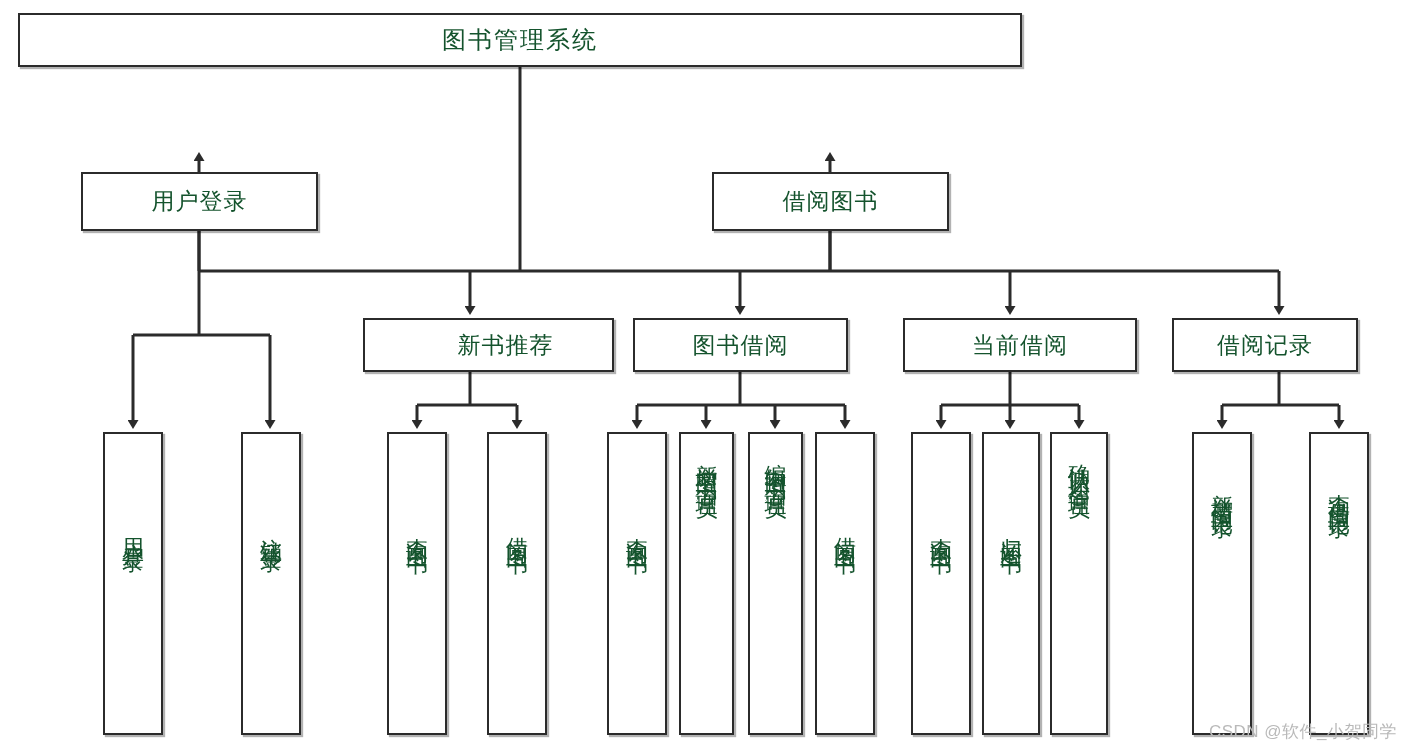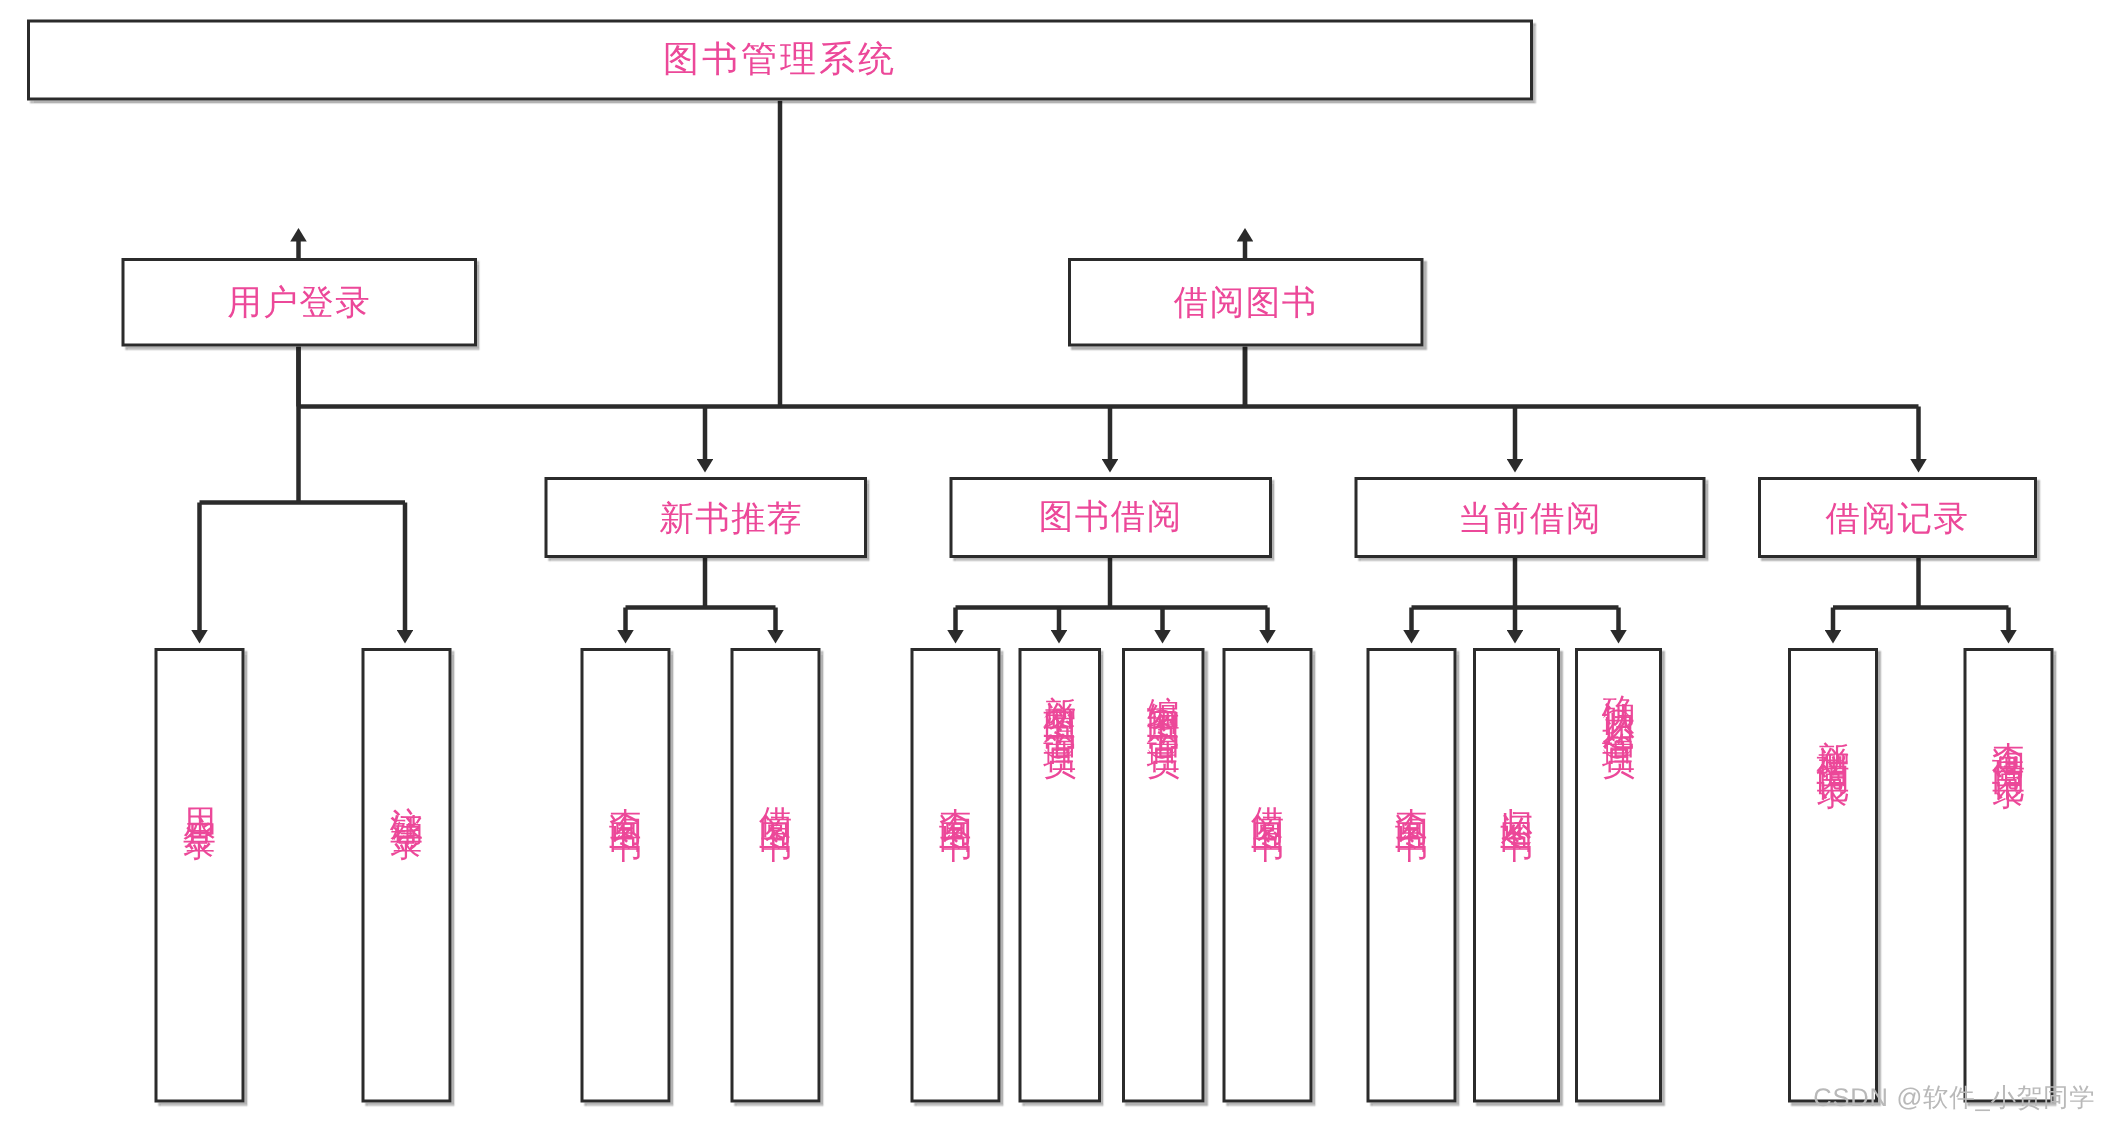--- a/index.html
+++ b/index.html
@@ -30,21 +30,21 @@
     position: absolute;
     box-sizing: border-box;
     border: 2px solid #2b2b2b;
     background: #ffffff;
     display: flex;
     align-items: center;
     justify-content: center;
     box-shadow: 2px 2px 1px rgba(0,0,0,0.30);
   }
   .node .label {
-    color: #ec4899;
+    color: #14532d;
     line-height: 1.25;
     white-space: nowrap;
   }
   
   .node.horiz .label {
     font-size: 23px;
     letter-spacing: 1px;
   }
   .node.root .label {
     font-size: 24px;
@@ -167,24 +167,24 @@
     <span class="label">图书管理系统</span>
   </div>
 
   <div class="node horiz" style="left:81px; top:172px; width:237px; height:59px;">
     <span class="label">用户登录</span>
   </div>
   <div class="node horiz" style="left:712px; top:172px; width:237px; height:59px;">
     <span class="label">借阅图书</span>
   </div>
 
-  <div class="node horiz" style="left:363px; top:318px; width:215px; height:54px;padding-left:34px;">
+  <div class="node horiz" style="left:363px; top:318px; width:251px; height:54px;padding-left:34px;">
     <span class="label">新书推荐</span>
   </div>
-  <div class="node horiz" style="left:633px; top:318px; width:215px; height:54px;font-family:Liberation Serif, serif;">
+  <div class="node horiz" style="left:633px; top:318px; width:215px; height:54px;">
     <span class="label">图书借阅</span>
   </div>
   <div class="node horiz" style="left:903px; top:318px; width:234px; height:54px;">
     <span class="label">当前借阅</span>
   </div>
   <div class="node horiz" style="left:1172px; top:318px; width:186px; height:54px;">
     <span class="label">借阅记录</span>
   </div>
 
   <div class="node vert" style="left:103px; top:432px; width:60px; height:303px; padding-top:86px;">

